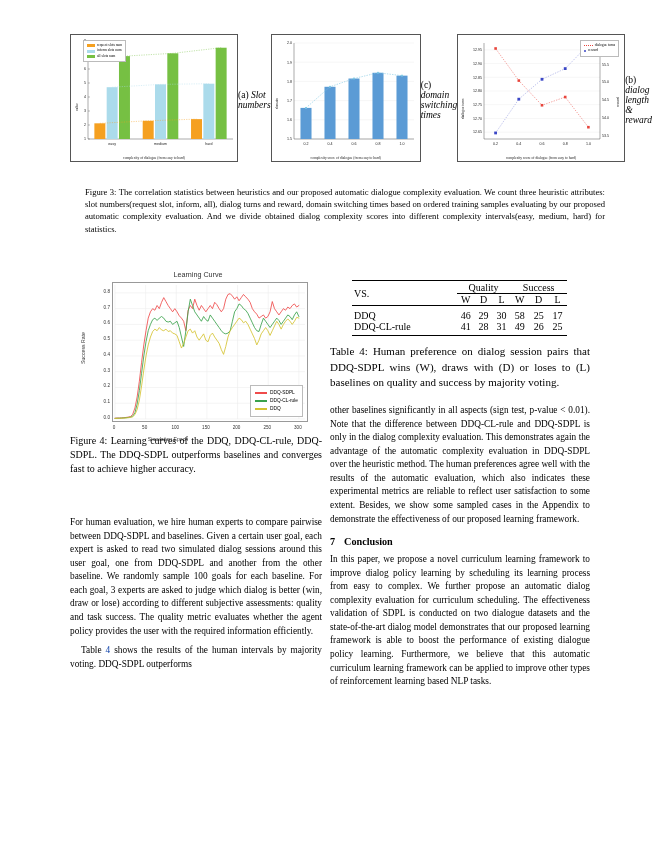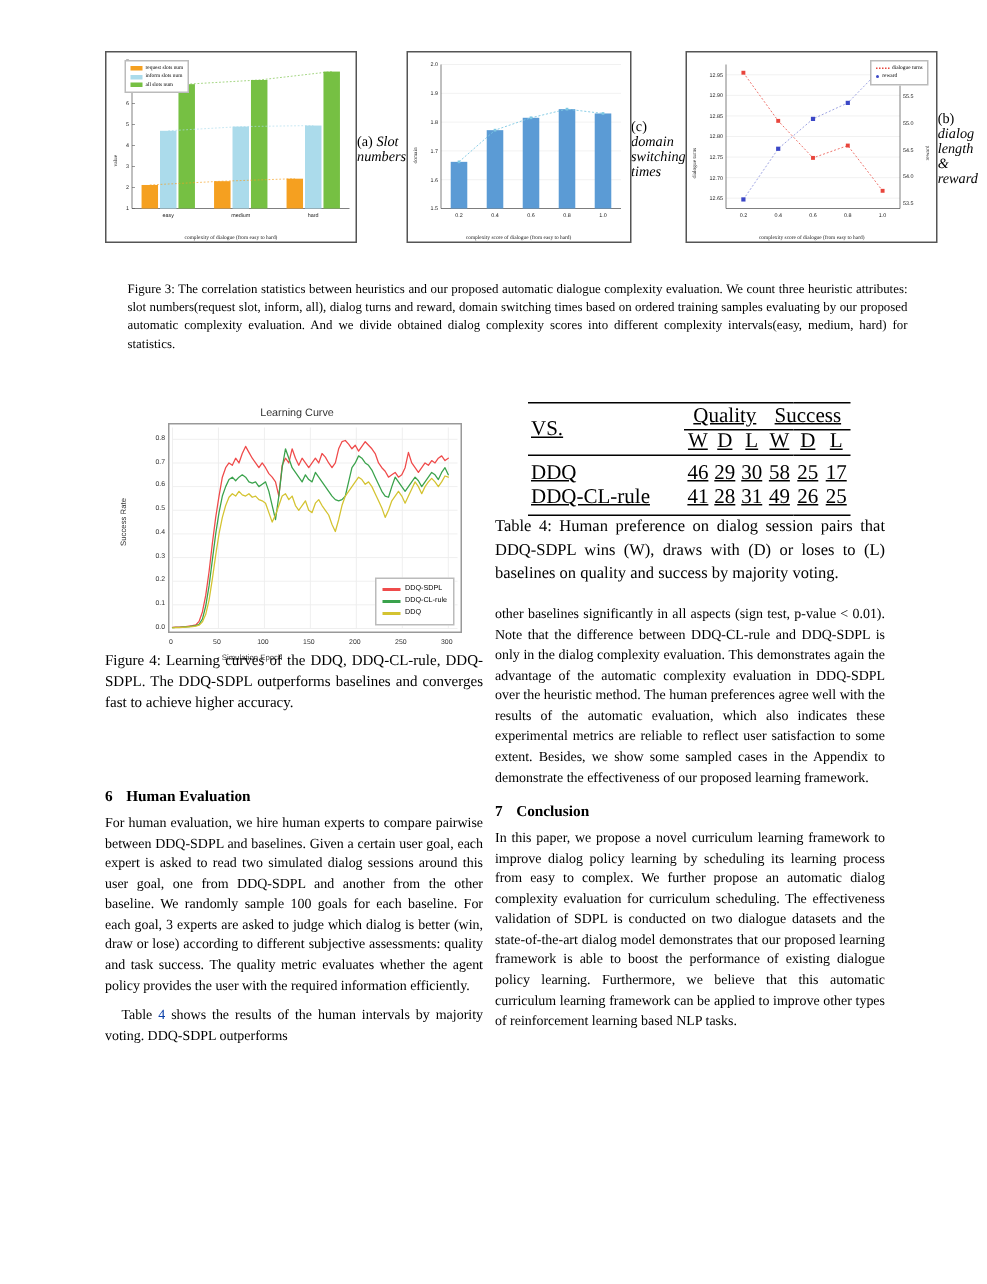--- a/index.html
+++ b/index.html
@@ -53,21 +53,21 @@
   .lclegend { position:absolute; right:4px; bottom:4px; background:#fff; border:1px solid #bbb;
               padding:3px 4px; font-size:4.8px; font-family:"Liberation Sans", sans-serif;
               line-height:1.65; }
   .lclegrow { display:flex; align-items:center; gap:3px; white-space:nowrap; }
   .lclegswatch { width:12px; height:1.6px; display:inline-block; }
 
   .fig4cap { position:absolute; left:70px; top:434px; width:252px; font-size:10px;
              line-height:1.42; text-align:justify; }
 
   
-  .tablewrap { position:absolute; left:352px; top:268px; width:215px; font-size:14px;text-decoration:underline; }
+  .tablewrap { position:absolute; left:352px; top:280px; width:215px; font-size:10px; }
   table.t4 { border-collapse:collapse; width:100%; }
   table.t4 td, table.t4 th { padding:0; font-weight:normal; text-align:center; }
   .rule-top td { border-top:1px solid #000; height:1px; padding:0; }
   .t4 .lcell { text-align:left; padding-left:2px; }
   .grouprule { border-bottom:1px solid #000; }
   .t4 .pad { height:3px; }
 
   .tab4cap { position:absolute; left:330px; top:344px; width:260px; font-size:11px;
              line-height:1.42; text-align:justify; }
 
@@ -406,23 +406,20 @@
         <tr class="rule-top">
             <td colspan="7"></td>
           </tr>
       </tbody>
     </table>
   </div>
 
   <div class="tab4cap">Table 4: Human preference on dialog session pairs that DDQ-SDPL wins (W), draws with (D) or loses to (L) baselines on quality and success by majority voting.</div>
 
   <div class="colL">
-    <div class="heading">
-      <span class="num">6</span><span>Human Evaluation</span>
-    </div>
     <p class="para">For human evaluation, we hire human experts to compare pairwise between DDQ-SDPL and baselines. Given a certain user goal, each expert is asked to read two simulated dialog sessions around this user goal, one from DDQ-SDPL and another from the other baseline. We randomly sample 100 goals for each baseline. For each goal, 3 experts are asked to judge which dialog is better (win, draw or lose) according to different subjective assessments: quality and task success. The quality metric evaluates whether the agent policy provides the user with the required information efficiently.</p>
     <p class="para indent"><span>Table </span><span class="lnk">4</span><span> shows the results of the human intervals by majority voting. DDQ-SDPL outperforms</span></p>
   </div>
 
   <div class="colR">
     <p class="para">other baselines significantly in all aspects (sign test, p-value &lt; 0.01). Note that the difference between DDQ-CL-rule and DDQ-SDPL is only in the dialog complexity evaluation. This demonstrates again the advantage of the automatic complexity evaluation in DDQ-SDPL over the heuristic method. The human preferences agree well with the results of the automatic evaluation, which also indicates these experimental metrics are reliable to reflect user satisfaction to some extent. Besides, we show some sampled cases in the Appendix to demonstrate the effectiveness of our proposed learning framework.</p>
     <div class="heading">
       <span class="num">7</span><span>Conclusion</span>
     </div>
     <p class="para">In this paper, we propose a novel curriculum learning framework to improve dialog policy learning by scheduling its learning process from easy to complex. We further propose an automatic dialog complexity evaluation for curriculum scheduling. The effectiveness validation of SDPL is conducted on two dialogue datasets and the state-of-the-art dialog model demonstrates that our proposed learning framework is able to boost the performance of existing dialogue policy learning. Furthermore, we believe that this automatic curriculum learning framework can be applied to improve other types of reinforcement learning based NLP tasks.</p>

